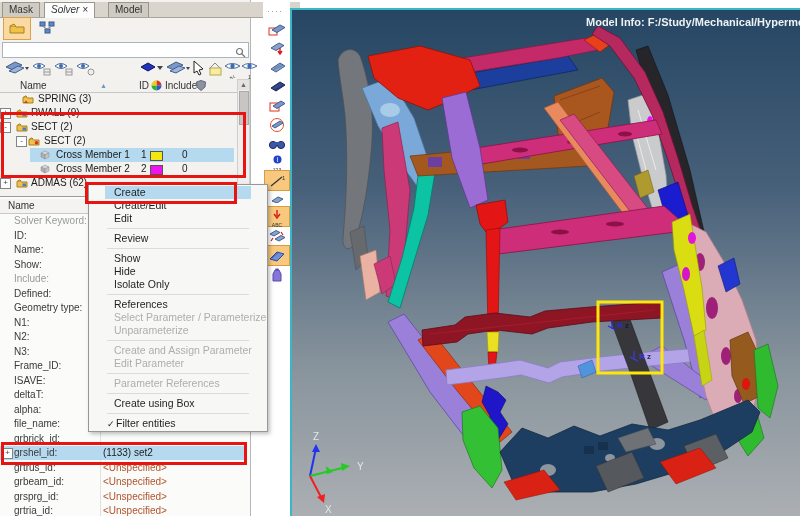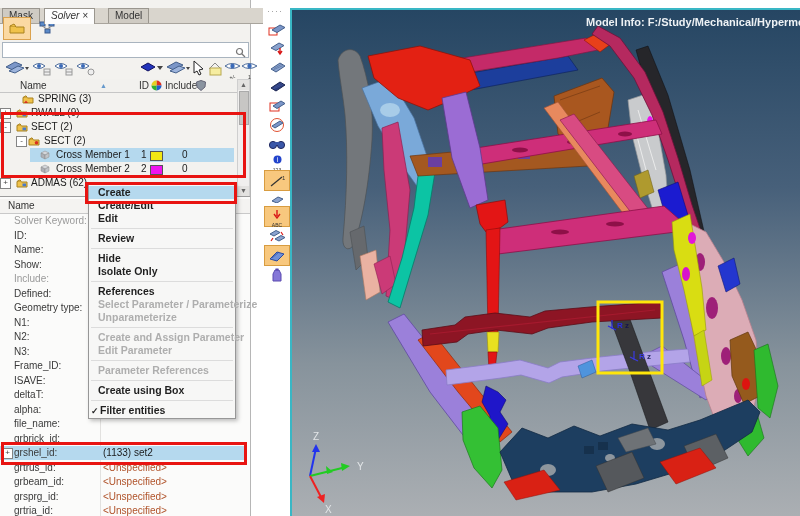--- a/index.html
+++ b/index.html
@@ -1,19 +1,19 @@
 <!DOCTYPE html>
 <html><head>
 <meta charset="utf-8">
 <style>
   html,body{margin:0;padding:0;background:#fff;}
   #app{position:relative;width:800px;height:516px;overflow:hidden;font-family:"Liberation Sans",sans-serif;background:#fff;color:#222;}
   
   #panel{position:absolute;left:0;top:0;width:250px;height:516px;background:#f3f2ef;border-right:1px solid #b6b6b6;}
-  #tabbar{position:absolute;left:0;top:8px;width:300px;height:15px;background:#d9d5cd;border-bottom:1px solid #a8a49c;}
+  #tabbar{position:absolute;left:0;top:2px;width:300px;height:15px;background:#d9d5cd;border-bottom:1px solid #a8a49c;}
   .tab{position:absolute;top:0;height:14px;line-height:14px;font-size:10px;padding:0 6px;border:1px solid #9a968e;border-bottom:none;background:#cfcbc3;color:#333;}
   .tab.active{background:#fdfdfd;height:15px;z-index:2;}
   #iconrow{position:absolute;left:0;top:16px;width:250px;height:24px;}
   .btn{position:absolute;top:1px;width:26px;height:21px;border:1px solid transparent;display:flex;align-items:center;justify-content:center;}
   .btn.hl{background:#fbd9a2;border-color:#dba24e;}
   #searchrow{position:absolute;left:2px;top:42px;width:245px;height:14px;background:#fff;border:1px solid #a9b4bf;}
   #searchrow .mag{position:absolute;right:2px;top:1px;}
   #tbar{position:absolute;left:0;top:58px;width:250px;height:21px;}
   .tbi{position:absolute;top:0;height:20px;display:flex;align-items:center;}
   #thead{position:absolute;left:0;top:79px;width:250px;height:13px;background:#f2f1ee;border-bottom:1px solid #c6c6c6;font-size:10px;color:#333;}
@@ -37,21 +37,21 @@
   #propshead{position:absolute;left:0;top:2px;width:250px;height:14px;border-bottom:1px solid #c9c9c9;background:#f4f3f1;}
   #propshead span{position:absolute;left:8px;top:1px;font-size:10px;color:#333;}
   .prow{position:absolute;left:0;width:246px;height:14px;line-height:14px;}
   .plbl{position:absolute;left:14px;color:#3a3a3a;white-space:nowrap;}
   .plbl.muted{color:#9a9a9a;}
   .pval{position:absolute;left:103px;color:#1c1c1c;white-space:nowrap;}
   .pval.unspec{color:#b0532a;}
   .pexp{position:absolute;left:2px;top:2px;width:9px;height:9px;border:1px solid #848484;background:#fff;font-size:8px;line-height:8px;text-align:center;color:#444;}
   .colline{position:absolute;left:100px;top:216px;width:1px;height:300px;background:#e2e1df;}
   
-  #menu{position:absolute;left:88px;top:184px;width:146px;background:#f7f7f6;border:1px solid #979797;box-shadow:2px 2px 4px rgba(0,0,0,0.25);z-index:30;padding:1px 0;font-weight:bold;}
+  #menu{position:absolute;left:88px;top:184px;width:146px;background:#f7f7f6;border:1px solid #979797;box-shadow:2px 2px 4px rgba(0,0,0,0.25);z-index:30;padding:1px 16px;}
   .mi{height:13px;line-height:13px;font-size:10.5px;padding-left:9px;color:#1f1f1f;white-space:nowrap;}
   .mi.dis{color:#aeaeae;}
   .mi.chk{padding-left:2px;}
   .mi .ck{display:inline-block;width:7px;margin-right:2px;font-size:9px;}
   .sep{border-top:1px solid #dcdcdc;margin:3px 2px;}
   
   .redbox{position:absolute;border:3px solid #e81411;background:transparent;z-index:40;pointer-events:none;}
   
   #strip{position:absolute;left:263px;top:0;width:27px;height:516px;background:#fff;}
   .vicon{position:absolute;left:1px;width:24px;height:17px;display:flex;align-items:center;justify-content:center;border:1px solid transparent;}
@@ -340,20 +340,21 @@
         </div>
     </div>
 
     <div id="menu">
       <div class="mi" style="background-color: rgb(181, 217, 238);"><span>Create</span></div>
       <div class="mi"><span>Create/Edit</span></div>
       <div class="mi"><span>Edit</span></div>
       <div class="sep"></div>
       <div class="mi"><span>Review</span></div>
       <div class="sep"></div>
+      <div class="mi"><span>Show</span></div>
       <div class="mi"><span>Hide</span></div>
       <div class="mi"><span>Isolate Only</span></div>
       <div class="sep"></div>
       <div class="mi"><span>References</span></div>
       <div class="mi dis"><span>Select Parameter / Parameterize</span></div>
       <div class="mi dis"><span>Unparameterize</span></div>
       <div class="sep"></div>
       <div class="mi dis"><span>Create and Assign Parameter</span></div>
       <div class="mi dis"><span>Edit Parameter</span></div>
       <div class="sep"></div>

